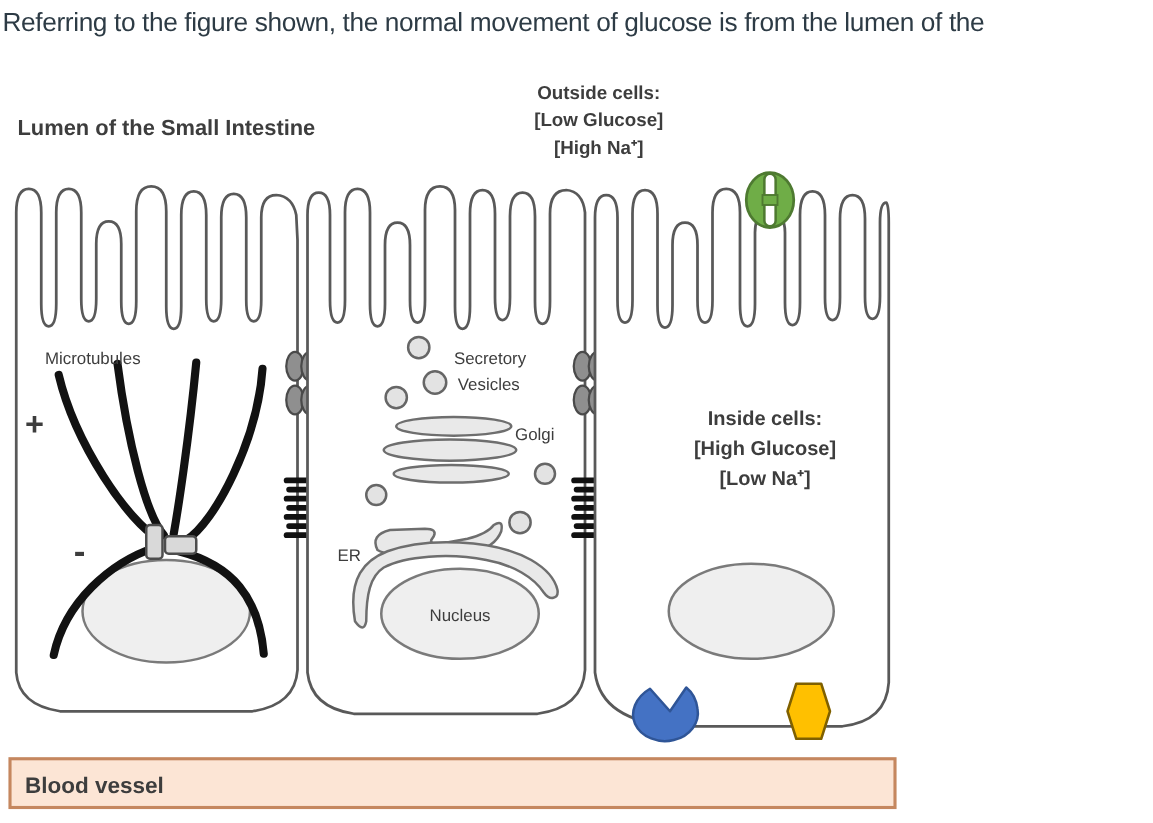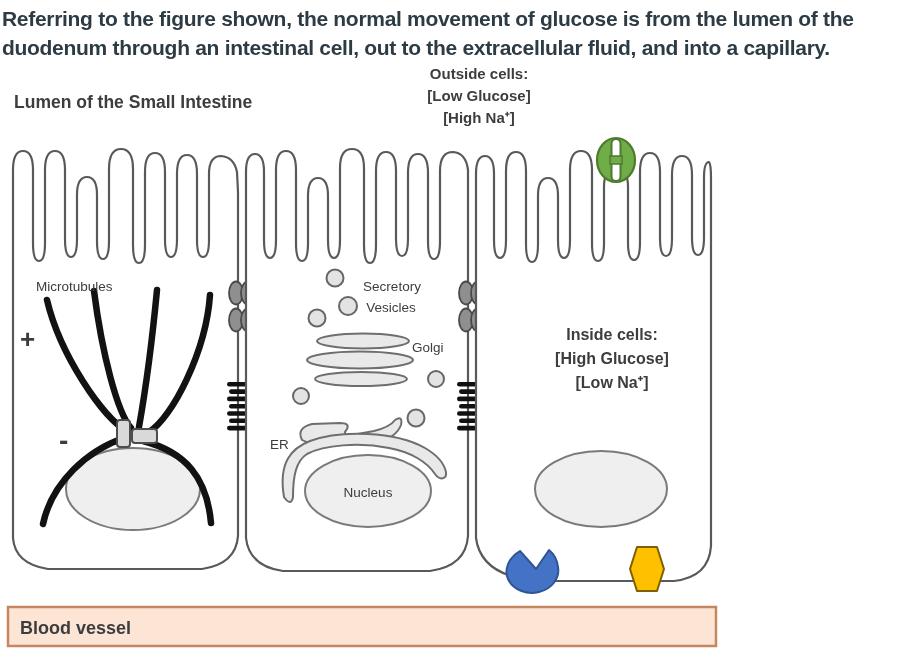--- a/index.html
+++ b/index.html
@@ -1,19 +1,19 @@
 <!DOCTYPE html>
 <html><head>
 <meta charset="utf-8">
 <style>
   html,body{margin:0;padding:0;background:#ffffff;}
   #page{position:relative;width:922px;height:658px;background:#ffffff;overflow:hidden;
         font-family:"Liberation Sans", sans-serif;}
   #question{position:absolute;left:2px;top:4px;width:918px;
-            color:#2d3b45;font-size:21px;line-height:29px;font-weight:700;
+            color:#2d3b45;font-size:21px;line-height:29px;font-weight:400;
             letter-spacing:-0.3px;}
   #figure-svg{position:absolute;left:0;top:0;width:922px;height:658px;}
   text{font-family:"Liberation Sans", sans-serif;fill:#3d3d3d;}
   .lbl{font-size:13.5px;}
   .membrane{fill:#ffffff;stroke:#595959;stroke-width:2.2;stroke-linejoin:round;}
   .organelle{fill:#e9e9e9;stroke:#6e6e6e;stroke-width:2;}
   .nucleus{fill:#efefef;stroke:#7a7a7a;stroke-width:2;}
   .vesicle{fill:#e3e3e3;stroke:#666666;stroke-width:2;}
   .mt{fill:none;stroke:#121212;stroke-width:6.5;stroke-linecap:round;}
   .desmo{fill:#8f8f8f;stroke:#4a4a4a;stroke-width:1.8;}
@@ -21,21 +21,20 @@
   .conc{font-weight:bold;font-size:15px;}
   .conc2{font-weight:bold;font-size:16px;}
 </style>
 </head>
 <body>
 
 <div id="page">
 
   <div id="question">
     <div>Referring to the figure shown, the normal movement of glucose is from the lumen of the</div>
-    <div>duodenum through an intestinal cell, out to the extracellular fluid, and into a capillary.</div>
   </div>
 
   <svg id="figure-svg" viewBox="0 0 922 658" xmlns="http://www.w3.org/2000/svg">
 
     <text x="14" y="108" font-size="17.5" font-weight="bold" fill="#1a1a1a">Lumen of the Small Intestine</text>
 
     <g>
       <text class="conc" x="479" y="79" text-anchor="middle">Outside cells:</text>
       <text class="conc" x="479" y="101" text-anchor="middle">[Low Glucose]</text>
       <text class="conc" x="479" y="123" text-anchor="middle">[High Na⁺]</text>

